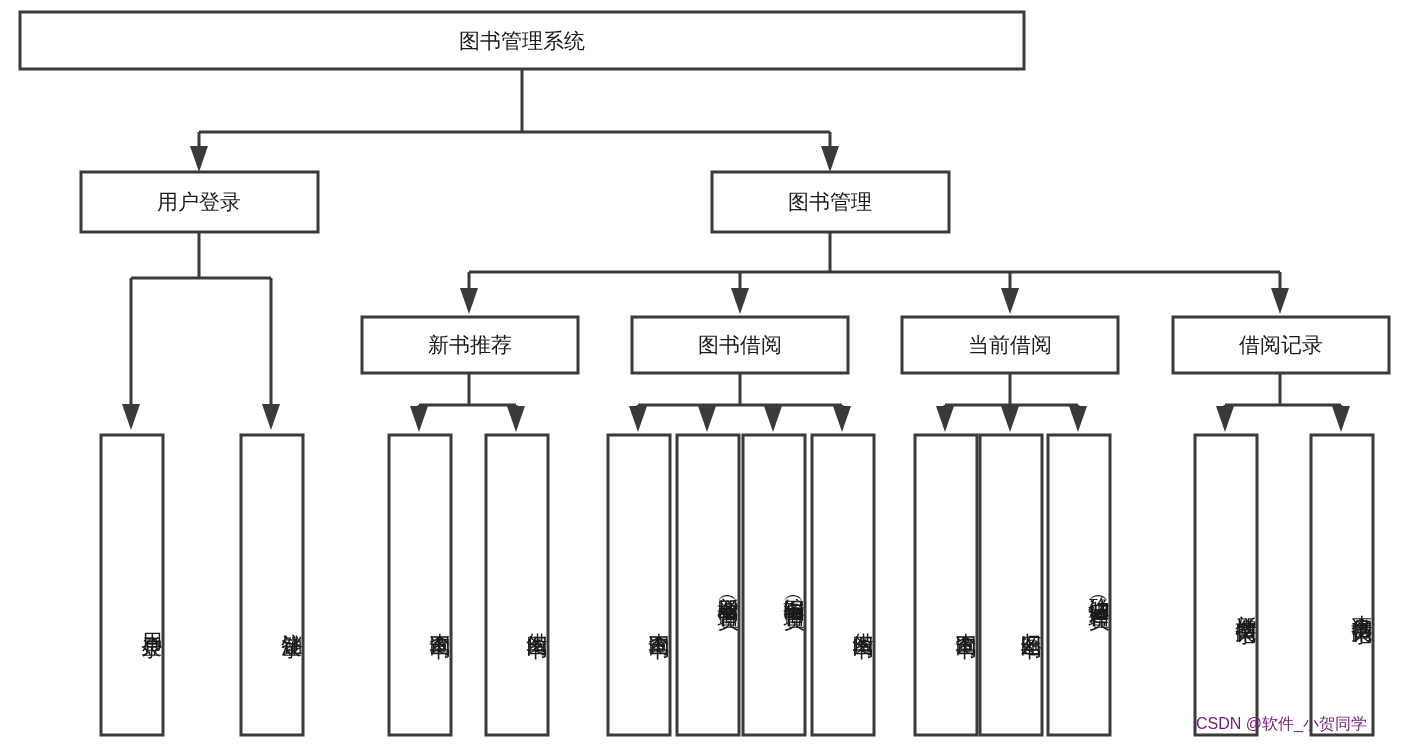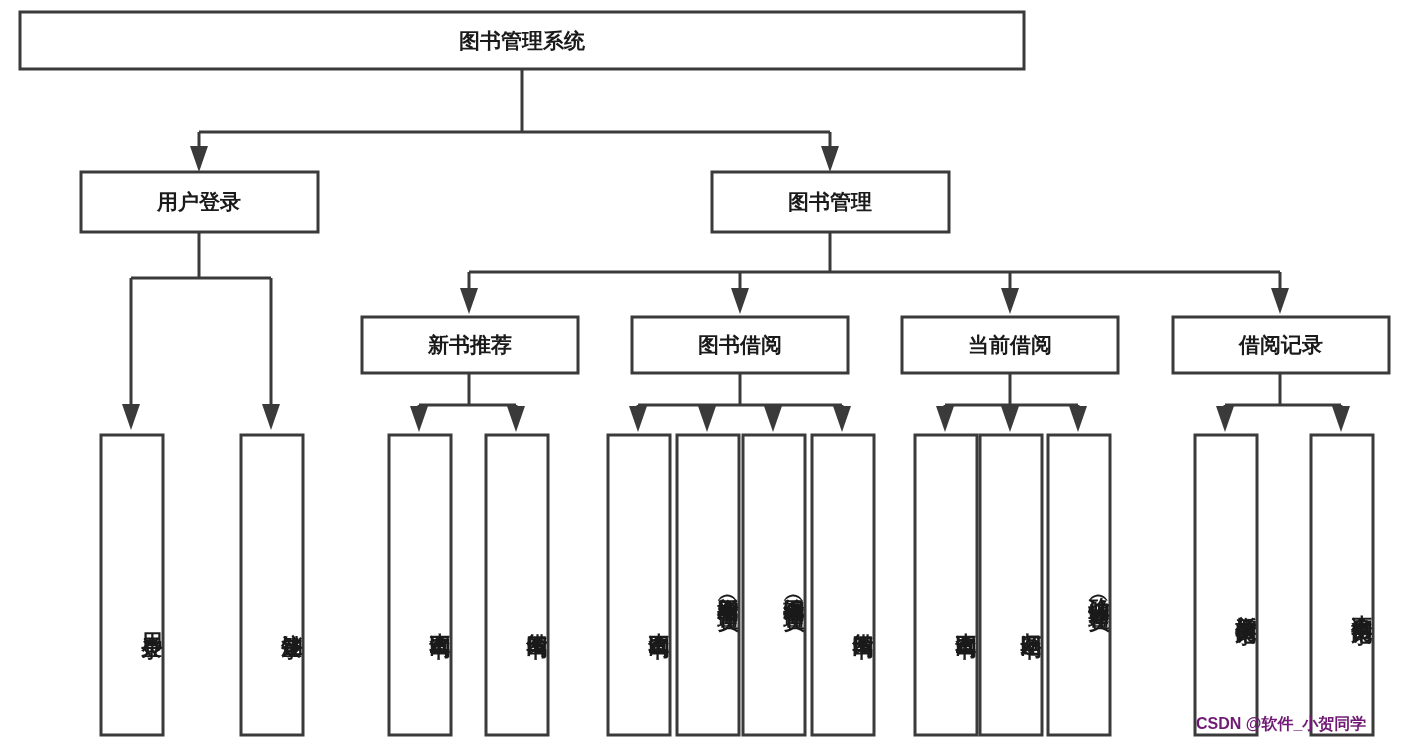--- a/index.html
+++ b/index.html
@@ -11,21 +11,20 @@
     width: 1405px;
     height: 747px;
     font-family: "Liberation Sans", sans-serif;
     overflow: hidden;
   }
   #diagram-root {
     position: relative;
     width: 1162px;
     height: 747px;
     background: #ffffff;
-    font-weight: bold;
   }
   svg.flow {
     position: absolute;
     left: 0;
     top: 0;
     width: 1405px;
     height: 747px;
     display: block;
   }
   .node-rect {

